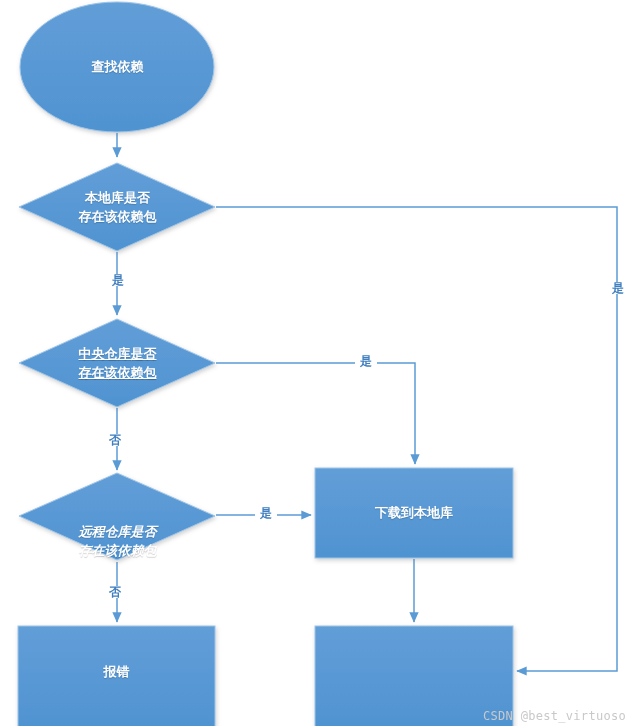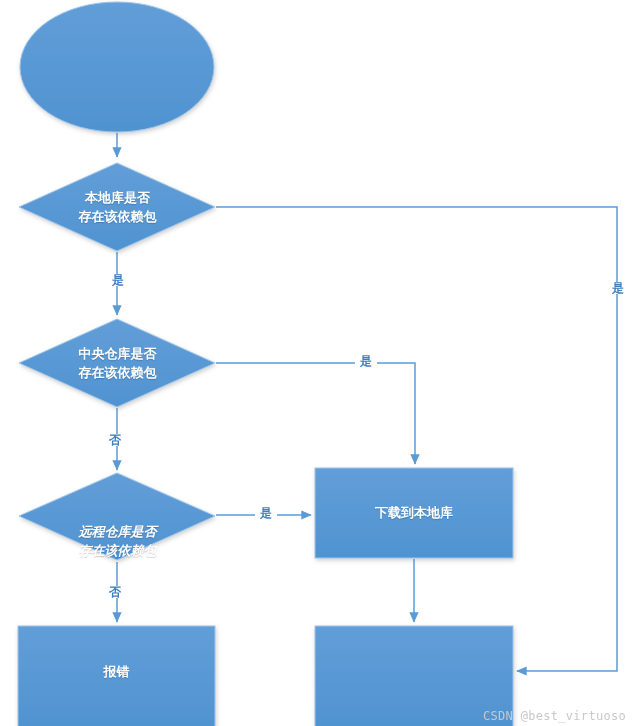--- a/index.html
+++ b/index.html
@@ -106,25 +106,26 @@
 
     <polygon points="117,473 215,516 117,560 19,516" fill="url(#nodeGrad)" stroke="#9ec5e8" stroke-width="1" filter="url(#softShadow)"></polygon>
 
     <rect x="315" y="468" width="198" height="90" fill="url(#nodeGrad)" stroke="#9ec5e8" stroke-width="1" filter="url(#softShadow)"></rect>
 
     <rect x="18" y="626" width="197" height="104" fill="url(#nodeGrad)" stroke="#9ec5e8" stroke-width="1" filter="url(#softShadow)"></rect>
 
     <rect x="315" y="626" width="198" height="104" fill="url(#nodeGrad)" stroke="#9ec5e8" stroke-width="1" filter="url(#softShadow)"></rect>
   </svg>
 
+  <div class="node-label" style="left:20px;  top:37px;  width:195px; height:60px;">查找依赖</div>
 
   <div class="node-label" style="left:20px;  top:178px; width:195px; height:60px;text-align:center;">本地库是否
 存在该依赖包</div>
 
-  <div class="node-label" style="left:20px;  top:334px; width:195px; height:60px;">中央仓库是否
+  <div class="node-label" style="left:20px;  top:334px; width:195px; height:60px;text-decoration:underline;">中央仓库是否
 存在该依赖包</div>
 
   <div class="node-label" style="left:20px;  top:512px; width:195px; height:60px;font-style:italic;">远程仓库是否
 存在该依赖包</div>
 
   <div class="node-label" style="left:18px;  top:647px; width:197px; height:50px;">报错</div>
 
   <div class="node-label" style="left:315px; top:488px; width:198px; height:50px;">下载到本地库</div>
 
 

